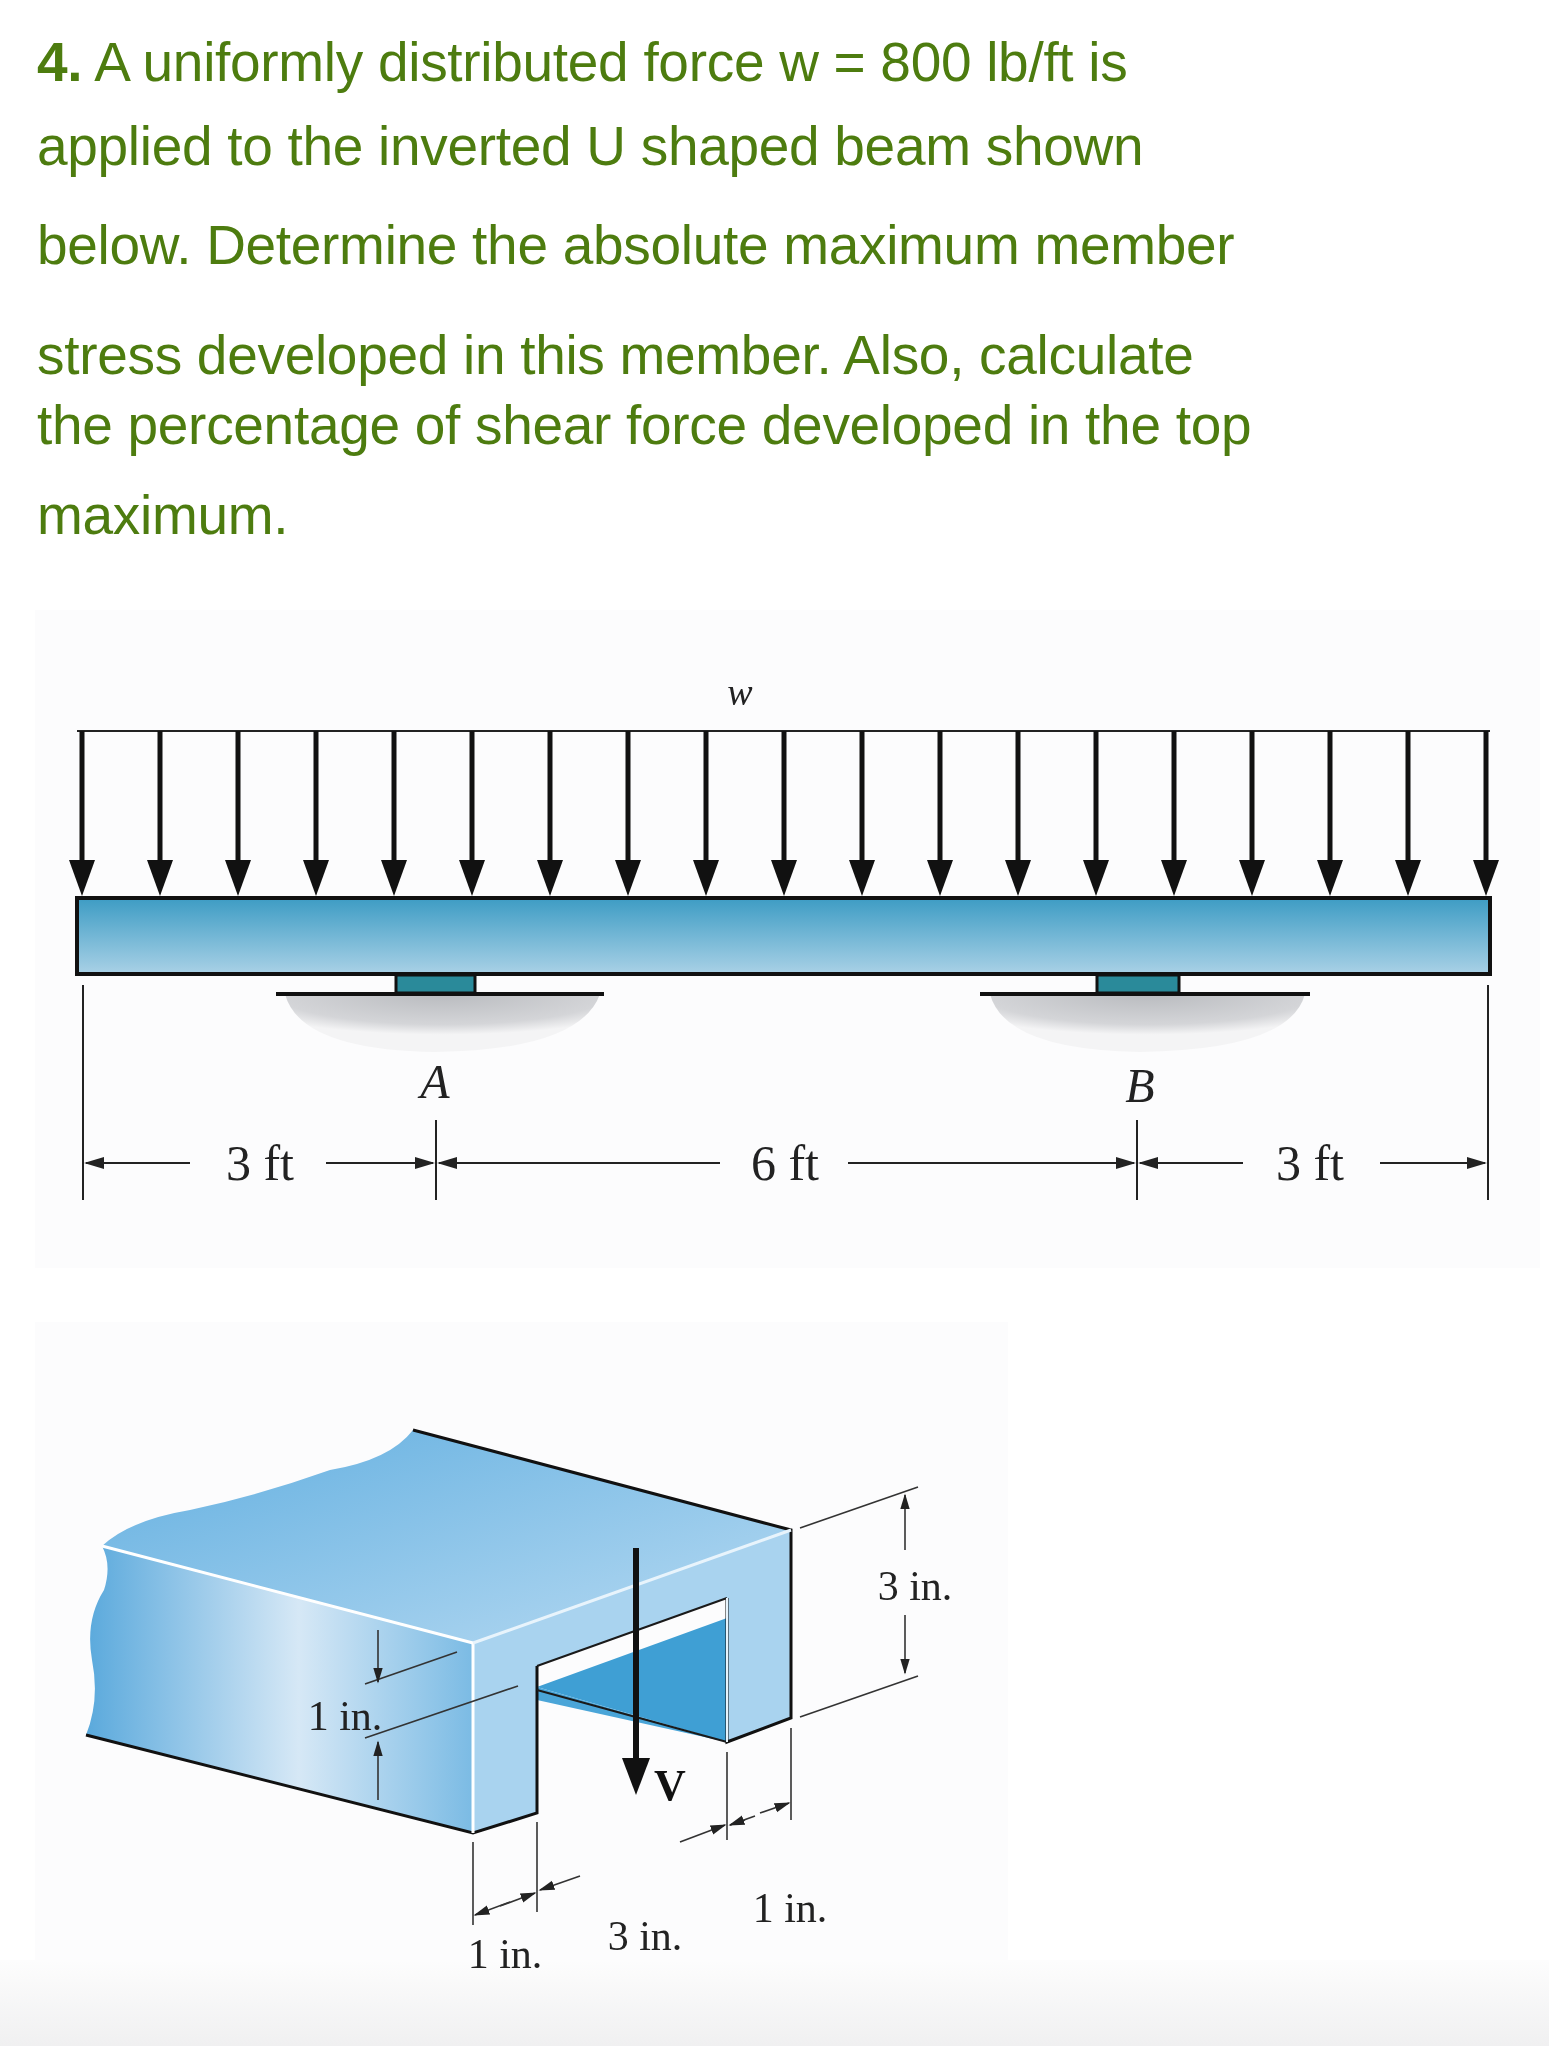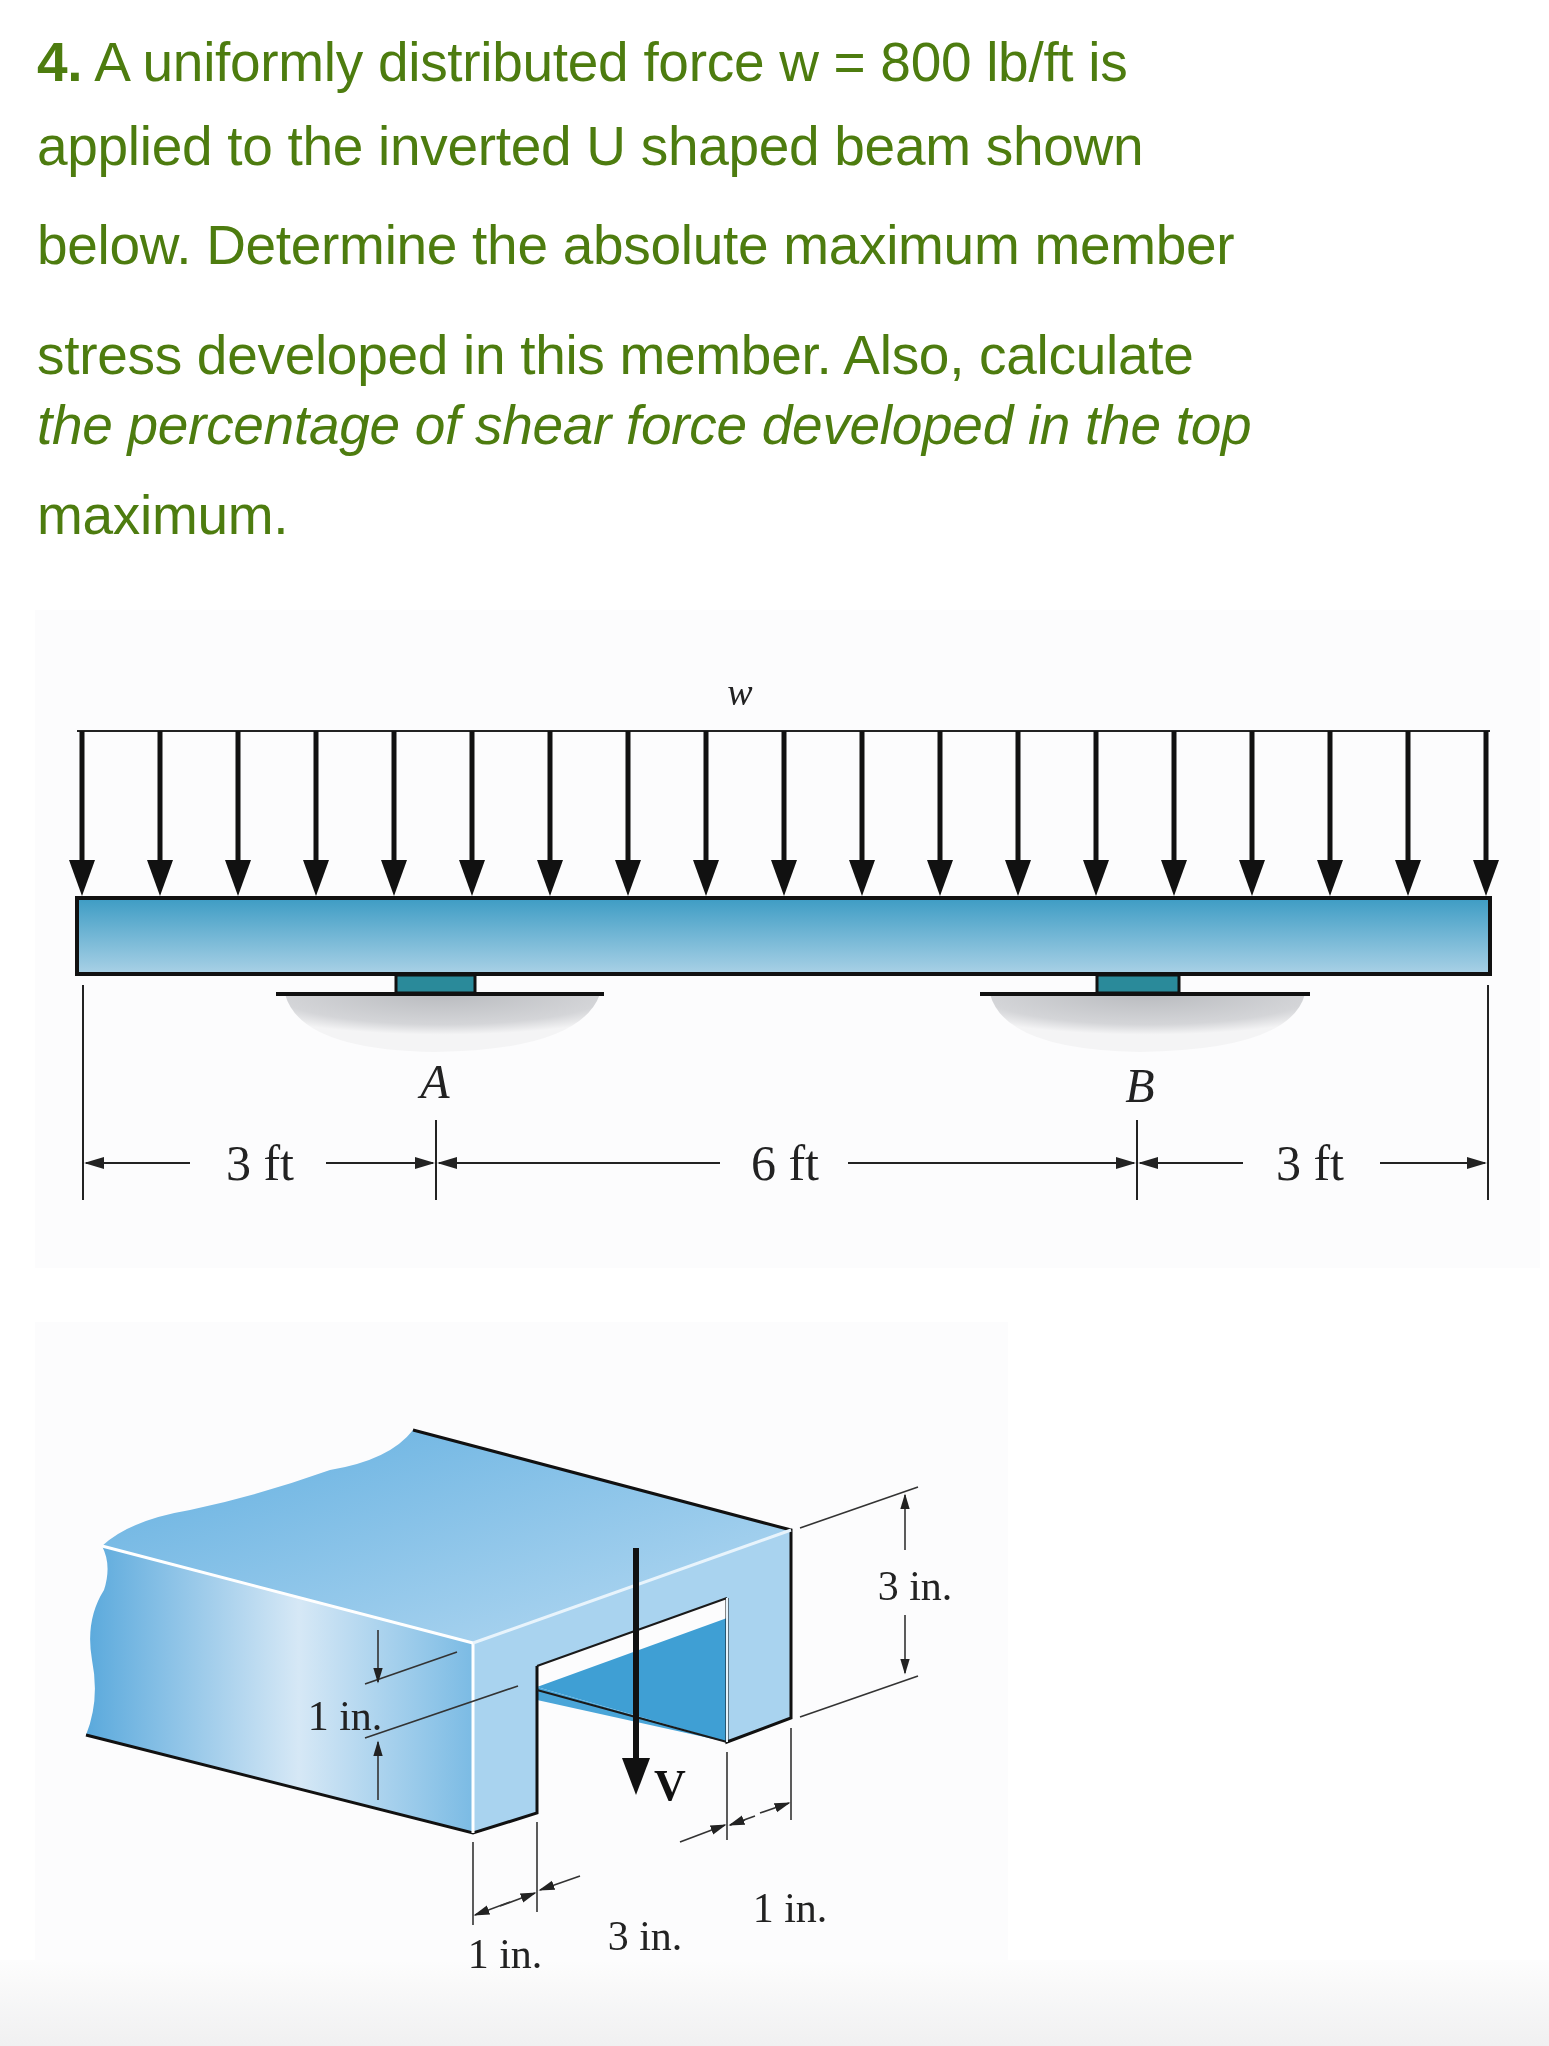--- a/index.html
+++ b/index.html
@@ -38,21 +38,21 @@
 
 <div class="fig1-bg"></div>
 <div class="fig2-bg"></div>
 <div class="bottom-fade"></div>
 
 <div class="problem">
   <div class="line" style="top:35px;"><b>4.</b><span style="white-space:pre;"> A uniformly distributed force w = 800 lb/ft is</span></div>
   <div class="line" style="top:113px;margin-top:6px;">applied to the inverted U shaped beam shown</div>
   <div class="line" style="top:218px;">below. Determine the absolute maximum member</div>
   <div class="line" style="top:328px;">stress developed in this member. Also, calculate</div>
-  <div class="line" style="top:398px;font-style:italic;">the percentage of shear force developed in the top</div>
+  <div class="line" style="top:398px;">the percentage of shear force developed in the top</div>
   <div class="line" style="top:488px;">maximum.</div>
 </div>
 
 <svg width="1549" height="2046" viewBox="0 0 1549 2046">
   <defs>
     <linearGradient id="beamGrad" x1="0" y1="0" x2="0" y2="1">
       <stop offset="0" stop-color="#3d9cc4"></stop>
       <stop offset="1" stop-color="#a9d1e6"></stop>
     </linearGradient>
     <radialGradient id="groundGrad" cx="0.5" cy="0" r="0.7">

